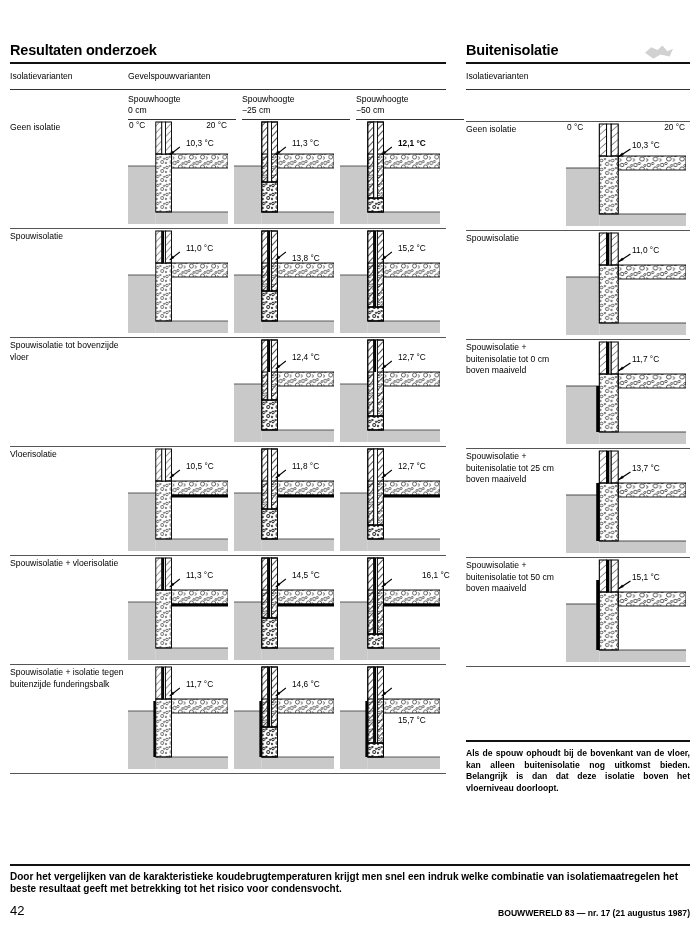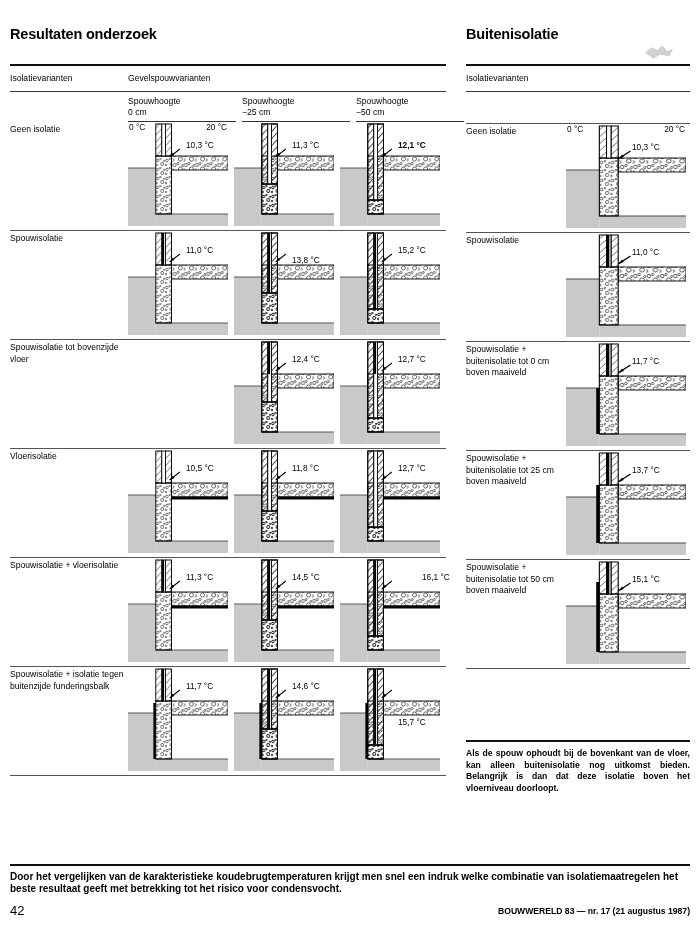--- a/index.html
+++ b/index.html
@@ -10,21 +10,21 @@
   .h-title{font-size:14.5px;font-weight:bold;letter-spacing:-0.2px;}
   .rule-thick{border-top:2.2px solid #111;}
   .rule-med{border-top:1.3px solid #333;}
   .rule-thin{border-top:1px solid #555;}
   .rowlab{font-size:8.6px;line-height:11.5px;}
 
   
   #left-panel{position:absolute;left:10px;top:26px;width:436px;}
   #right-panel{position:absolute;left:466px;top:26px;width:224px;}
 
-  .panel-title{padding-bottom:22px;}
+  .panel-title{padding-bottom:4px;margin-top:16px;}
   .sub-head{font-size:8.6px;padding:7px 0 8px 0;}
 
   .sub-grid{display:flex;}
   .sub-grid .lab{width:118px;flex:none;}
   .sub-grid .rest{flex:1;}
 
   .spouw-row{display:flex;margin-top:4px;}
   .spouw-cell{width:108px;margin-right:6px;}
   .spouw-cell .txt{font-size:8.6px;line-height:11px;padding-bottom:3px;}
   .spouw-cell .ln{border-top:1.2px solid #333;}
@@ -40,21 +40,21 @@
 
   
   #note-right{position:absolute;left:466px;top:740px;width:224px;}
   #note-right .ruleb{border-top:2.2px solid #111;margin-bottom:6px;}
   #note-right p{margin:0;font-size:8.6px;font-weight:bold;line-height:11.6px;text-align:justify;}
 
   #note-bottom{position:absolute;left:10px;top:864px;width:680px;}
   #note-bottom .ruleb{border-top:2.2px solid #111;margin-bottom:5px;}
   #note-bottom p{margin:0;font-size:10px;font-weight:bold;line-height:12.4px;}
 
-  #footer{position:absolute;left:10px;top:903px;width:680px;display:flex;justify-content:space-between;align-items:center;}
+  #footer{position:absolute;left:10px;top:903px;width:680px;display:flex;justify-content:space-between;align-items:flex-end;}
   #page-num{font-size:13px;}
   #source{font-size:8.6px;font-weight:bold;}
 
   .smudge{position:absolute;left:645px;top:44px;width:28px;height:16px;
     background:#b9b9b9;opacity:.65;
     clip-path:polygon(0% 55%,22% 20%,45% 38%,62% 10%,80% 45%,100% 30%,88% 78%,55% 65%,30% 92%);}
 </style>
 </head>
 <body>
 

